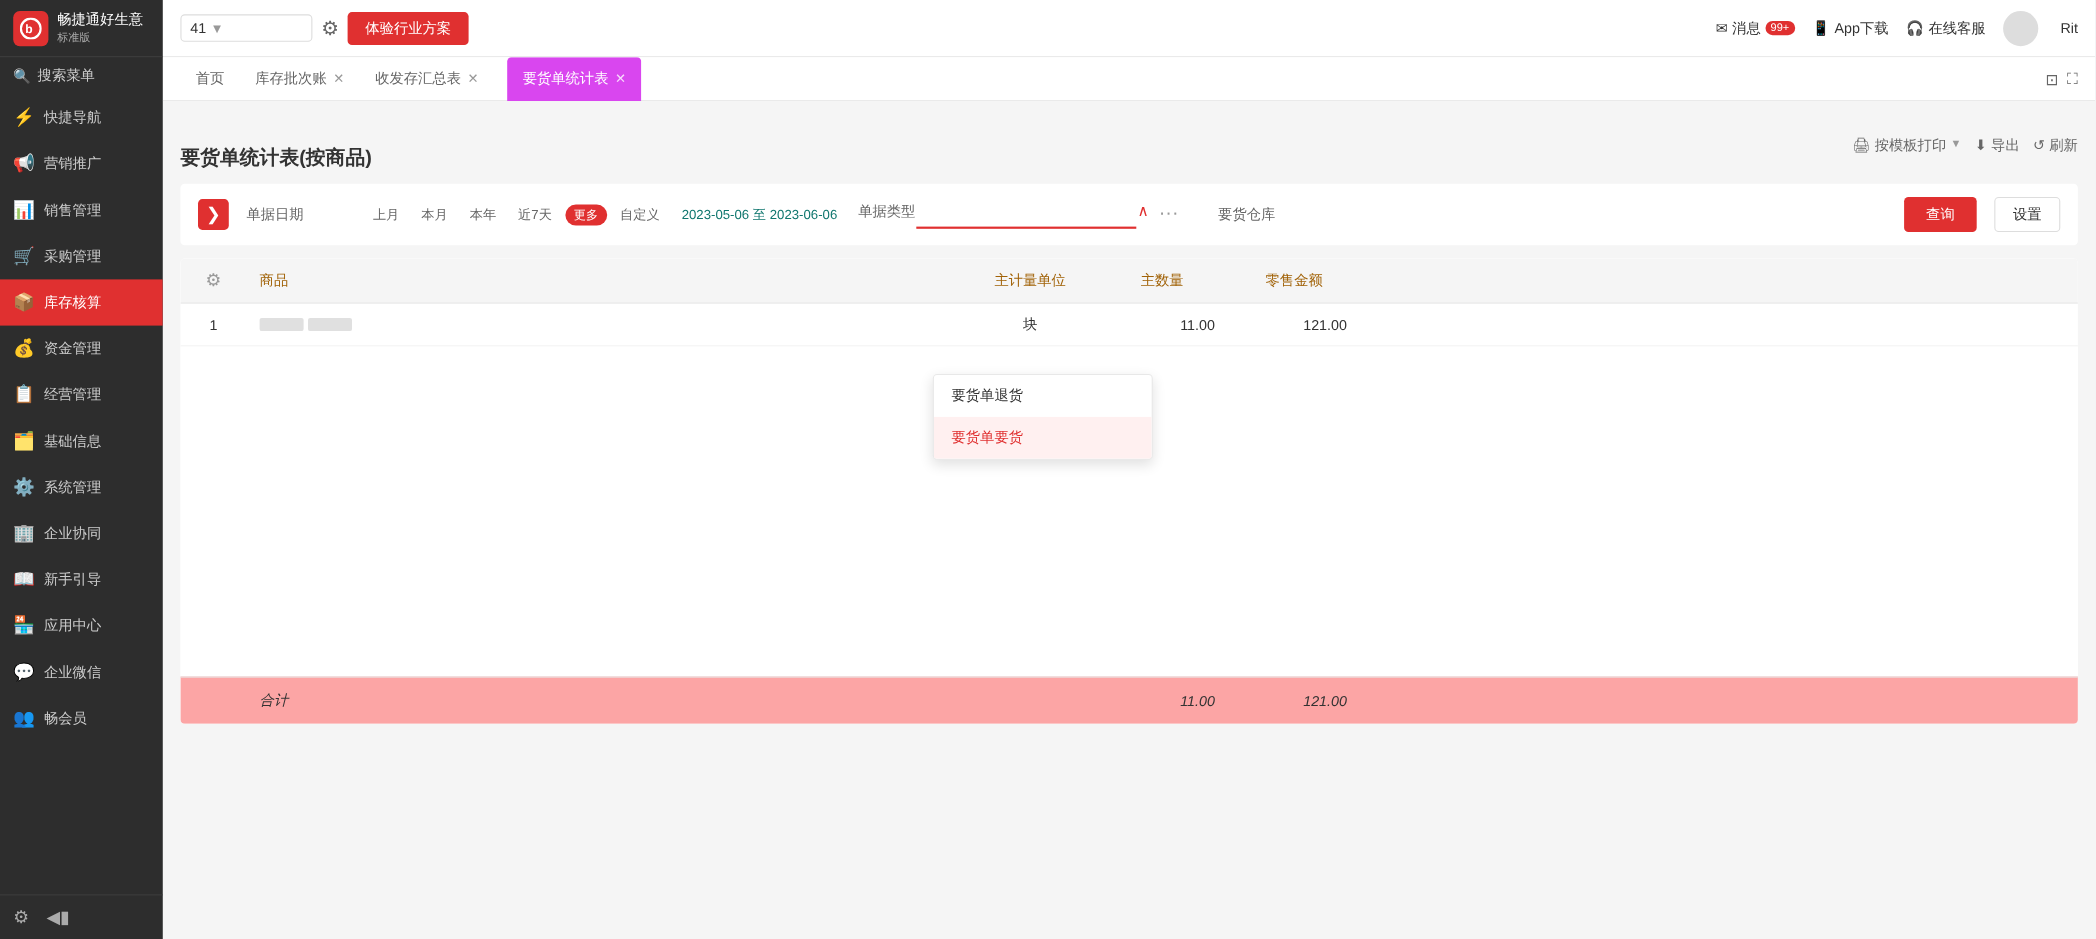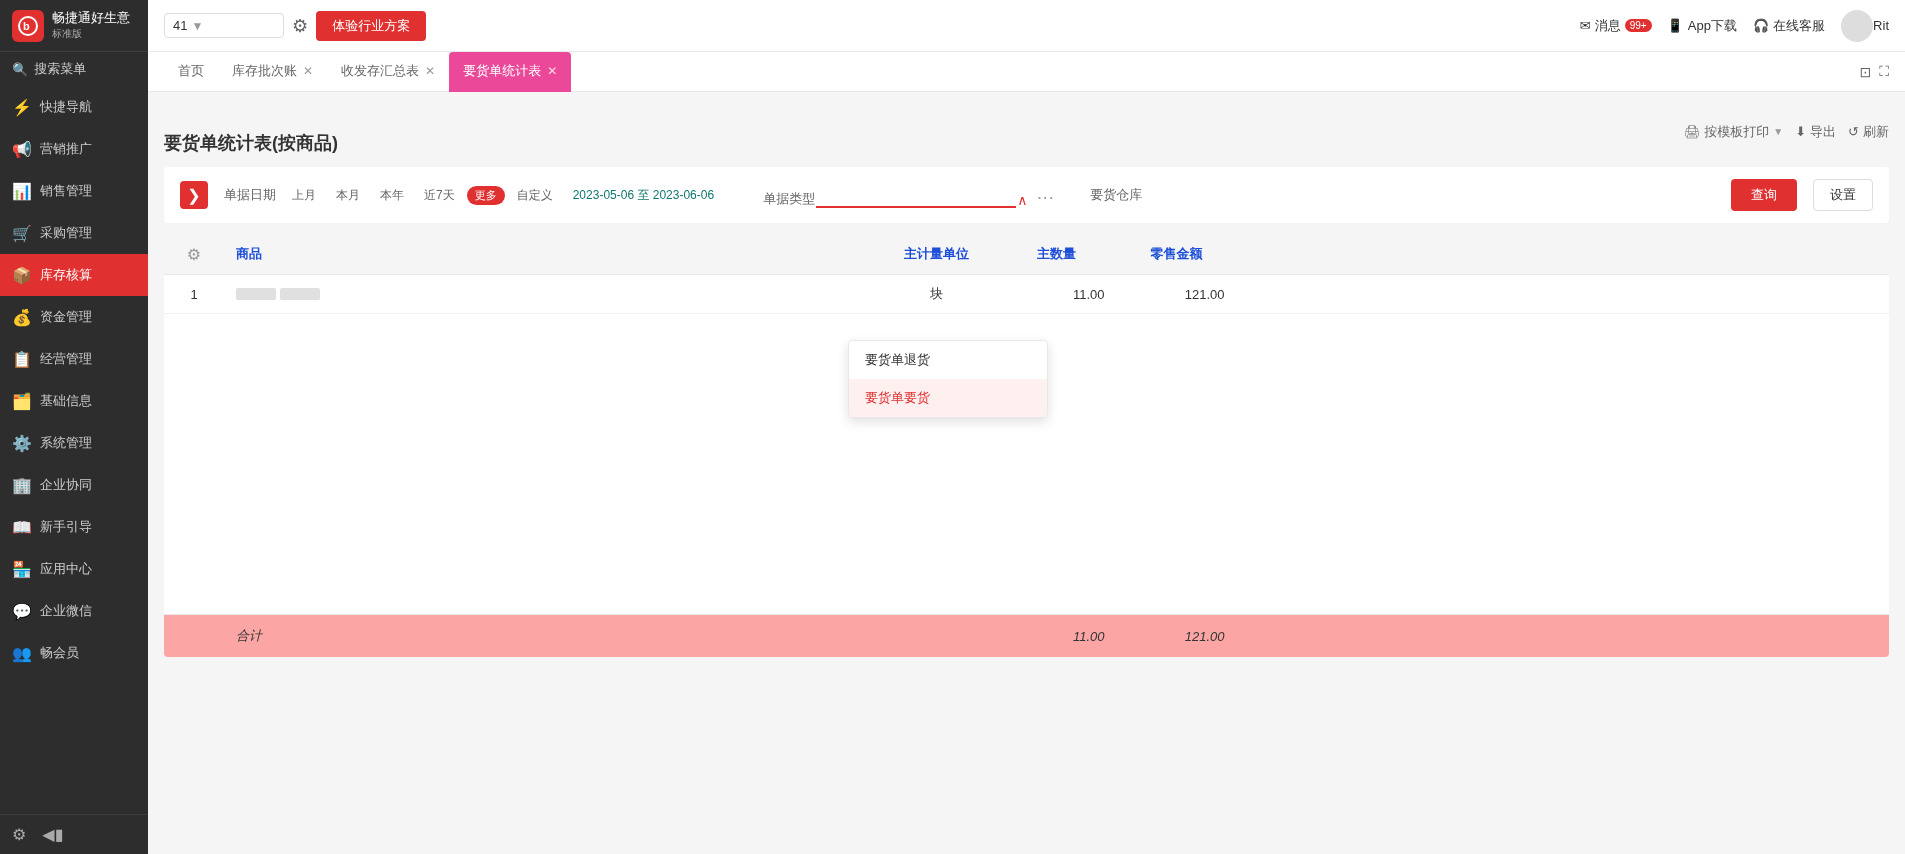--- a/index.html
+++ b/index.html
@@ -140,21 +140,21 @@
       align-items: center;
       padding: 0 14px;
       height: 40px;
       font-size: 13px;
       color: #666;
       cursor: pointer;
       border-bottom: 2px solid transparent;
       gap: 6px;
       white-space: nowrap;
     }
-    .tab-item.active { color: white; background: #ec4899; border-radius: 4px 4px 0 0; }
+    .tab-item.active { color: white; background: #d946ef; border-radius: 4px 4px 0 0; margin-left: 12px; }
     .tab-close { font-size: 12px; color: #999; }
     .tab-item.active .tab-close { color: rgba(255,255,255,0.8); }
     .tab-expand { margin-left: auto; display: flex; align-items: center; gap: 8px; }
     .tab-expand-btn { color: #666; cursor: pointer; font-size: 16px; }
 
     
     .page-content { flex: 1; padding: 16px; overflow-y: auto; background: #f5f5f5; position: relative; }
 
     
     .page-header {
@@ -188,21 +188,21 @@
       display: flex;
       align-items: center;
       justify-content: center;
       color: white;
       cursor: pointer;
       font-size: 16px;
       flex-shrink: 0;
     }
     .filter-group { display: flex; align-items: center; gap: 8px; }
     .filter-label { font-size: 13px; color: #666; white-space: nowrap; }
-    .date-btns { display: flex; gap: 4px; align-items: center; }
+    .date-btns { display: flex; gap: 4px; align-items: center; margin-left: 47px; }
     .date-btn {
       padding: 3px 8px;
       font-size: 12px;
       color: #666;
       cursor: pointer;
       border-radius: 3px;
     }
     .date-btn-more {
       background: #e03030;
       color: white;
@@ -211,21 +211,21 @@
       font-size: 11px;
     }
     .date-custom {
       padding: 3px 8px;
       font-size: 12px;
       color: #666;
       cursor: pointer;
     }
     .date-range { font-size: 12px; color: #0f766e; margin-left: 4px; }
 
-    .filter-type-group { display: flex; align-items: flex-end; gap: 1px; margin-left: 33px; }
+    .filter-type-group { display: flex; align-items: flex-start; gap: 1px; margin-left: 3px; }
     .filter-type-label { font-size: 13px; color: #666; }
     .filter-type-input {
       border: none;
       border-bottom: 2px solid #e03030;
       outline: none;
       font-size: 13px;
       padding: 4px 8px;
       min-width: 200px;
       color: #333;
     }
@@ -280,23 +280,24 @@
     .table-container { background: white; border-radius: 4px; overflow: hidden; }
     .table-header {
       display: grid;
       grid-template-columns: 60px 1fr 120px 120px 120px 1fr;
       background: #f5f5f5;
       border-bottom: 1px solid #e8e8e8;
     }
     .table-header-cell {
       padding: 10px 12px;
       font-size: 13px;
-      color: #1d4ed8;
-      font-weight: 700;
-      display: flex;
+      color: #a16207;
+      font-weight: 400;
+      display: flex;
+      align-items: center;
       gap: 4px;
     }
     .table-header-cell.center { justify-content: center; }
     .table-header-settings { cursor: pointer; color: #999; font-size: 16px; display: flex; align-items: center; justify-content: center; padding: 10px 12px; }
 
     .table-row {
       display: grid;
       grid-template-columns: 60px 1fr 120px 120px 120px 1fr;
       border-bottom: 1px solid #f0f0f0;
     }
@@ -323,21 +324,21 @@
     .table-footer-cell {
       padding: 12px;
       font-size: 13px;
       color: #333;
       display: flex;
       align-items: center;
     }
     .table-footer-cell.right { justify-content: flex-end; }
 
     
-    .user-area { display: flex; align-items: center; gap: 0; cursor: pointer; }
+    .user-area { display: flex; align-items: center; gap: 20px; cursor: pointer; }
     .user-name { font-size: 13px; color: #333; }
   </style>
 </head>
 <body>
 
 <div class="sidebar">
   <div class="sidebar-logo">
     <div class="sidebar-logo-icon">
       <svg width="20" height="20" viewBox="0 0 20 20" fill="none">
         <circle cx="10" cy="10" r="9" stroke="white" stroke-width="2"></circle>

